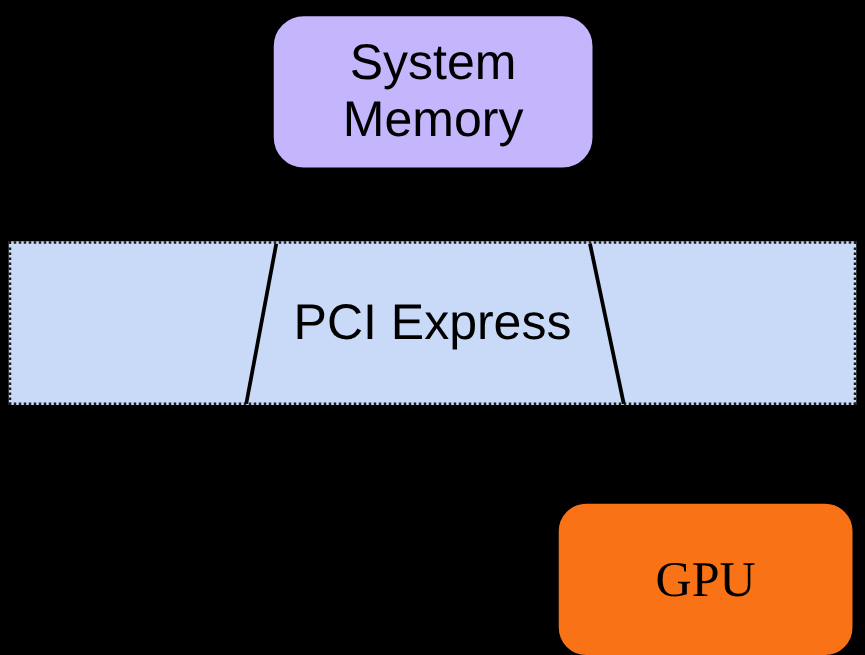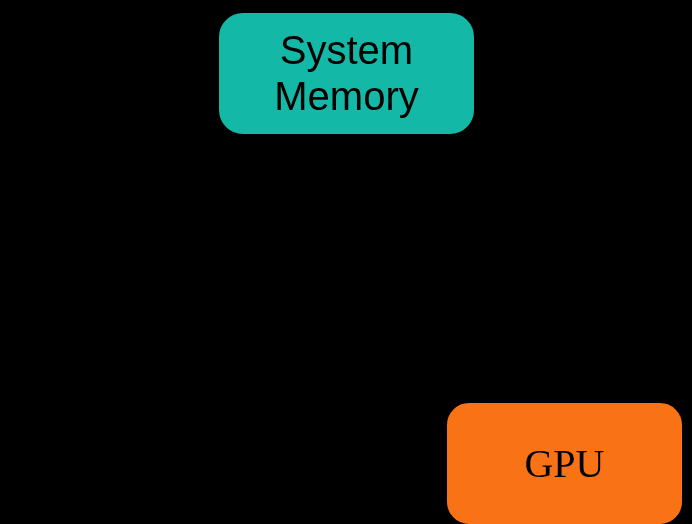--- a/index.html
+++ b/index.html
@@ -24,21 +24,21 @@
     text-align: center;
     border: 2px solid #000000;
     color: #000000;
     font-size: 40px;
     line-height: 1.13;
     white-space: pre-line;
   }
   .node-system-memory {
     left: 217px; top: 11px;
     width: 259px; height: 125px;
-    background: #14b8a6;
+    background: #c4b5fd;
     border-radius: 26px;
     justify-content: center;
   }
   .bus-pci-express {
     left: 7px; top: 193px;
     width: 678px; height: 131px;
     background: #c9daf8;
     border: 2px dotted #1c1c1c;
     border-radius: 0;
   }
@@ -69,20 +69,23 @@
 </head>
 <body>
 
 <div class="canvas">
 
   <div class="node node-system-memory">
     <span class="label">System
 Memory</span>
   </div>
 
+  <div class="node bus-pci-express">
+    <span class="label">PCI Express</span>
+  </div>
 
 
   <div class="node node-gpu">
     <span class="label">GPU</span>
   </div>
 
   <svg class="overlay" viewBox="0 0 692 524" xmlns="http://www.w3.org/2000/svg">
     <line x1="221" y1="195" x2="197" y2="323" stroke="#000000" stroke-width="3"></line>
     <line x1="472" y1="195" x2="499" y2="323" stroke="#000000" stroke-width="3"></line>
   </svg>

